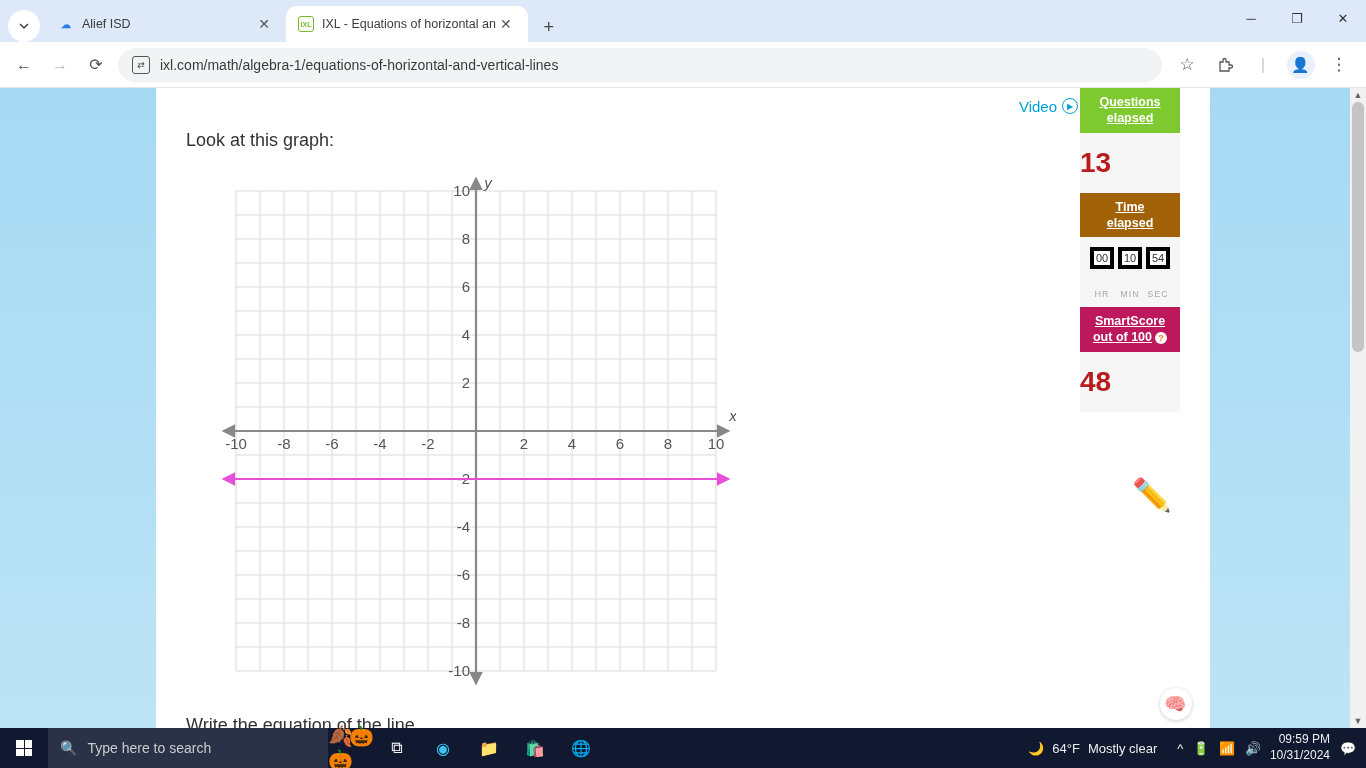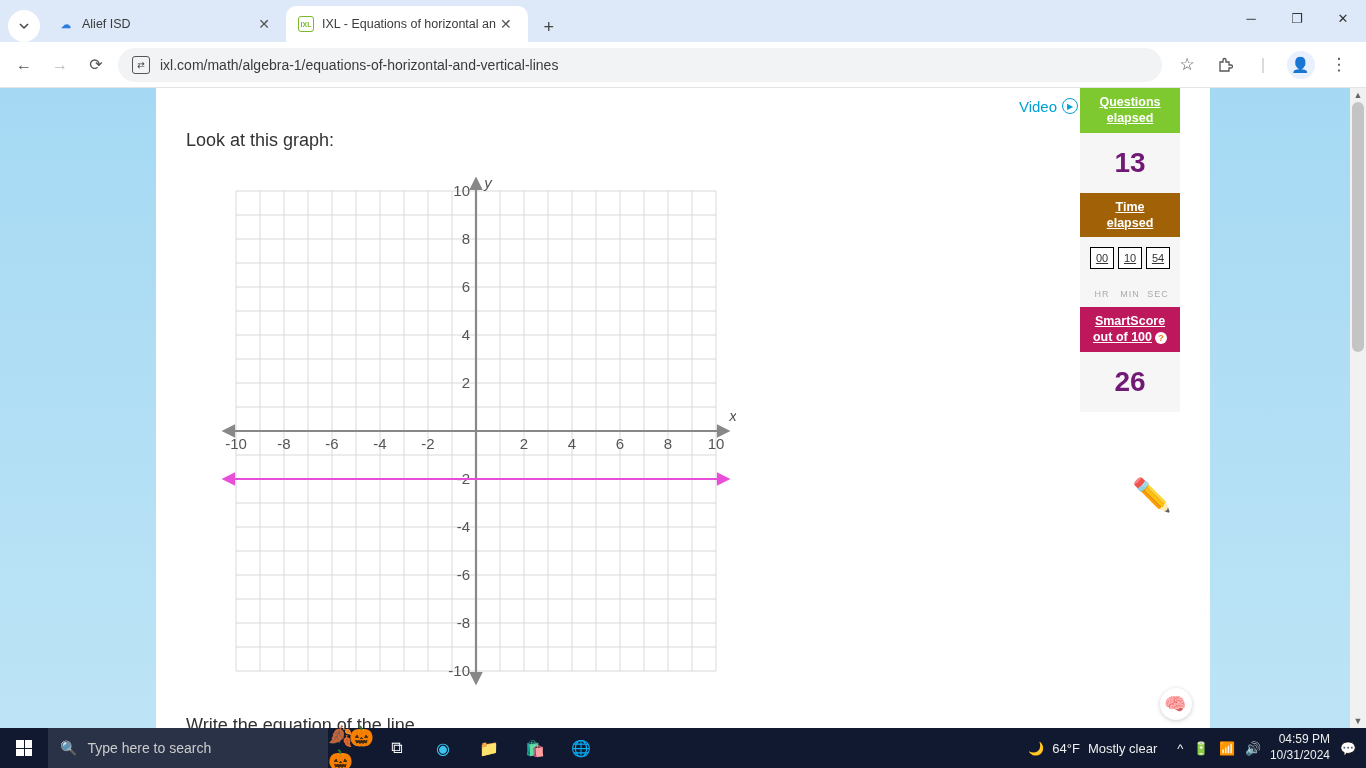--- a/index.html
+++ b/index.html
@@ -37,23 +37,23 @@
 
 .graph-box { width: 520px; height: 520px; position: relative; margin-left: 30px; }
 .graph-svg { width: 100%; height: 100%; }
 
 
 .stats { position: absolute; right: -106px; top: 0; width: 100px; font-size: 12px; }
 .stat-block { margin-bottom: 0; }
 .stat-head { background: #7ec92f; color: #fff; text-align: center; padding: 6px 4px; font-weight: bold; font-size: 12.5px; line-height: 1.3; text-decoration: underline; }
 .stat-head.blue { background: #a16207; }
 .stat-head.orange { background: #be185d; }
-.stat-val { background: #f6f6f6; text-align: center; padding: 14px 0; font-size: 28px; font-weight: bold; color: #701a75; }
+.stat-val { background: #f6f6f6; text-align: left; padding: 14px 0; font-size: 28px; font-weight: bold; color: #b91c1c; }
 .time-row { background: #f6f6f6; display: flex; justify-content: center; gap: 4px; padding: 10px 0 4px 0; }
-.time-cell { width: 24px; height: 22px; border: 1px solid #000000; background: #fff; display: flex; align-items: center; justify-content: center; font-size: 11px; color: #333; text-decoration: underline; }
+.time-cell { width: 24px; height: 22px; border: 4px solid #000000; background: #fff; display: flex; align-items: center; justify-content: center; font-size: 11px; color: #333; }
 .time-lab { background: #f6f6f6; display: flex; justify-content: center; gap: 4px; padding: 0 0 8px 0; font-size: 9px; color: #aaa; letter-spacing: 1px; }
 .time-lab span { width: 24px; text-align: center; margin-top: 16px; }
 .help-q { display: inline-block; width: 12px; height: 12px; background: #fff; color: #f47b20; border-radius: 6px; font-size: 9px; text-align: center; line-height: 12px; margin-left: 3px; font-weight: bold; }
 
 .pencil { position: absolute; right: 38px; top: 388px; color: #1fb5ef; font-size: 32px; cursor: pointer; transform: rotate(0deg); }
 .brain-ic { position: absolute; right: 18px; bottom: 8px; width: 32px; height: 32px; border-radius: 16px; background: #fff; box-shadow: 0 1px 4px rgba(0,0,0,.2); display: flex; align-items: center; justify-content: center; font-size: 18px; cursor: pointer; }
 
 .scroll-v { position: absolute; right: 0; top: 88px; width: 16px; height: 640px; background: #f1f1f1; }
 .scroll-thumb { position: absolute; right: 2px; top: 14px; width: 12px; height: 250px; background: #c4c4c4; border-radius: 6px; }
 .scroll-arrow { position: absolute; width: 16px; height: 14px; display: flex; align-items: center; justify-content: center; font-size: 9px; color: #666; }
@@ -246,21 +246,21 @@
           <span>HR</span>
             <span>MIN</span>
             <span>SEC</span>
         </div>
       </div>
       <div class="stat-block">
         <div class="stat-head orange">
           <span>SmartScore</span><br>
           <span>out of 100</span><span class="help-q">?</span>
         </div>
-        <div class="stat-val">26</div>
+        <div class="stat-val">48</div>
       </div>
     </div>
 
     <div class="pencil">✏️</div>
     <div class="brain-ic">🧠</div>
   </div>
 
   <div class="side-strip"></div>
 </div>
 
@@ -299,18 +299,18 @@
       <span>64°F</span>
       <span>Mostly clear</span>
     </div>
     <div class="tb-tray">
       <span>^</span>
       <span>🔋</span>
       <span>📶</span>
       <span>🔊</span>
     </div>
     <div class="tb-time">
-      <div>04:59 PM</div>
+      <div>09:59 PM</div>
       <div>10/31/2024</div>
     </div>
     <div style="width:20px;text-align:center">💬</div>
   </div>
 </div>
 
 </body></html>

